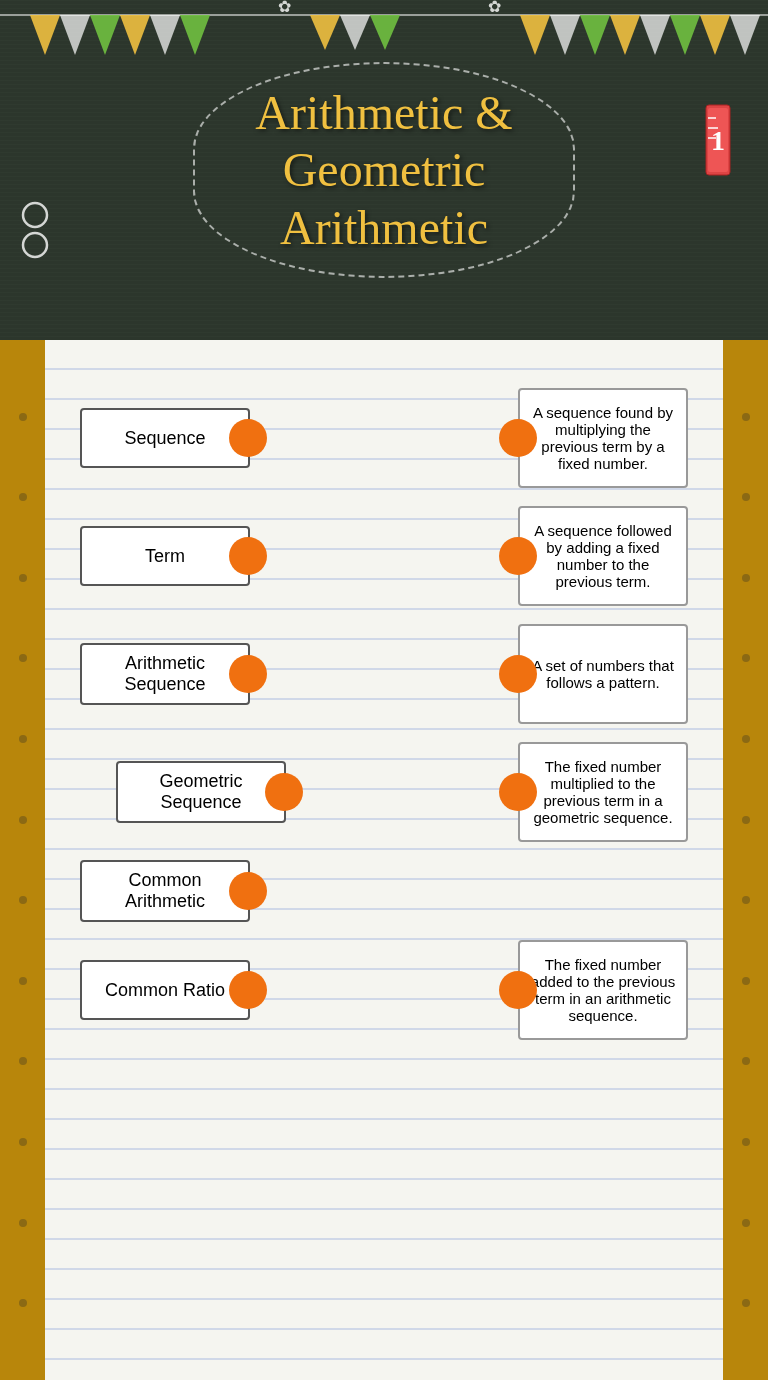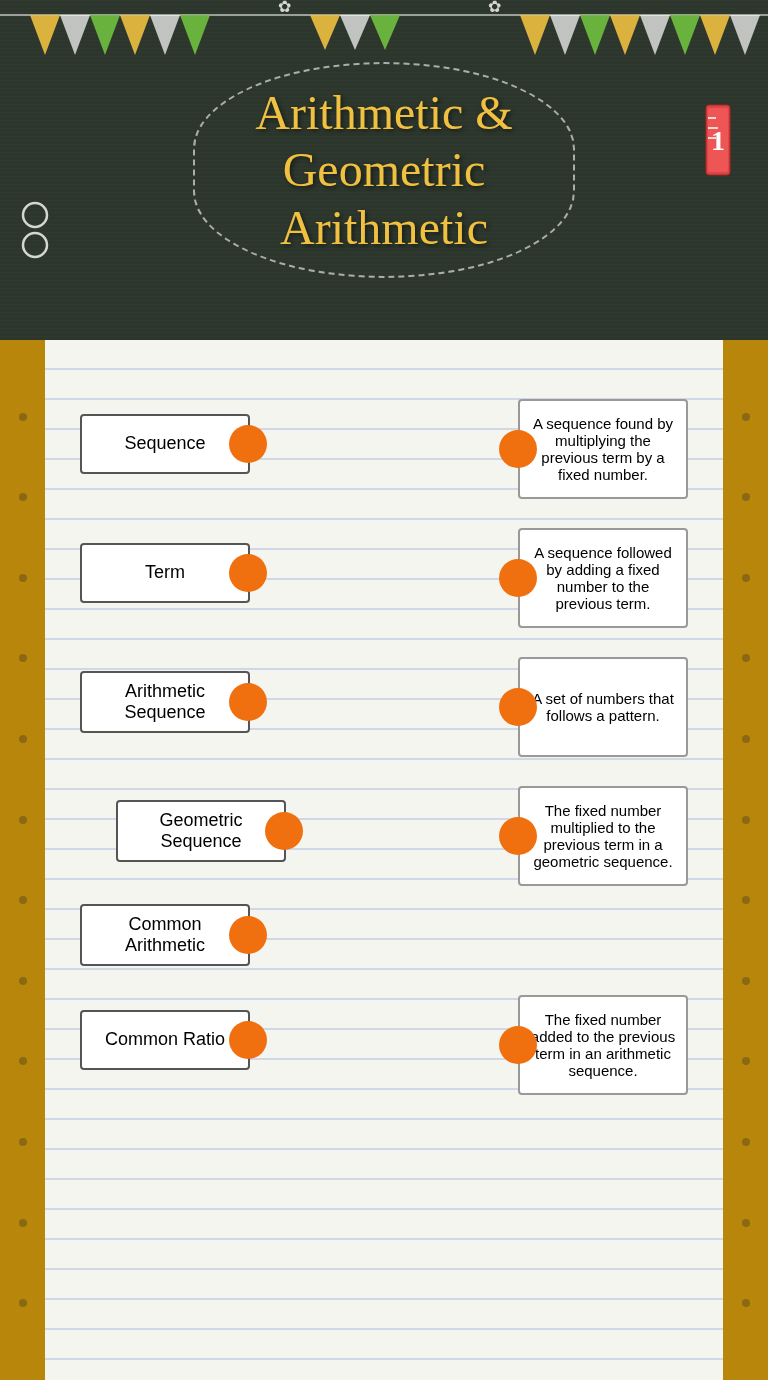--- a/index.html
+++ b/index.html
@@ -196,21 +196,20 @@
       height: 38px;
       background: #f07010;
       border-radius: 50%;
       z-index: 2;
     }
 
     .def-card-wrapper {
       position: relative;
       display: flex;
       align-items: center;
-      margin-top: 11px;
     }
 
     .def-card-wrapper .dot-left {
       position: absolute;
       left: -19px;
       top: 50%;
       transform: translateY(-50%);
       width: 38px;
       height: 38px;
       background: #f07010;

